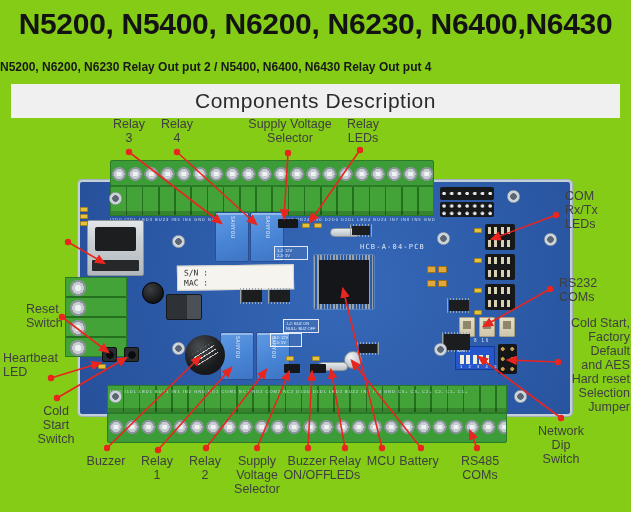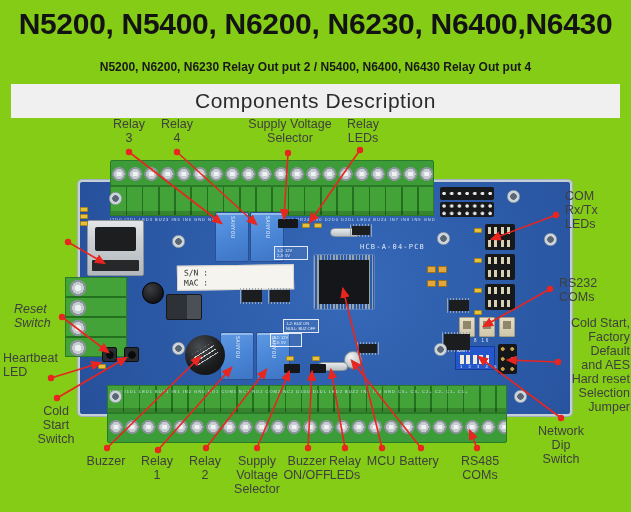--- a/index.html
+++ b/index.html
@@ -1,20 +1,20 @@
 <!DOCTYPE html>
 <html><head>
 <meta charset="utf-8">
 <style>
   html,body{margin:0;padding:0;background:#fff;}
   .stage{position:relative;width:631px;height:512px;background:#84cc16;overflow:hidden;
          font-family:"Liberation Sans",sans-serif;}
   .title{position:absolute;left:0;top:7px;width:100%;text-align:center;
          font-size:30px;font-weight:bold;color:#131313;letter-spacing:-.3px;}
-  .subtitle{position:absolute;left:0;top:60px;width:100%;text-align:center;
+  .subtitle{position:absolute;left:0;top:60px;width:100%;
          font-size:12px;font-weight:bold;color:#191919;}
   .banner{position:absolute;left:11px;top:84px;width:609px;height:34px;background:#f0f0f0;
          display:flex;align-items:center;justify-content:center;}
   .banner span{font-size:21px;color:#2b2b2b;letter-spacing:.5px;}
   .callout{position:absolute;font-size:12.5px;line-height:14px;color:#3f3f3f;
          white-space:pre-line;text-align:center;}
   .callout.la{text-align:left;}
   
   .board{position:absolute;left:78px;top:180px;width:490px;height:232px;border-radius:4px;
          background:radial-gradient(circle at 55% 45%, #3669b9 0%, #2c5ba8 55%, #27509a 100%);
@@ -309,21 +309,21 @@
   <div class="callout la" style="left:566px;top:316px;width:64px;text-align:right;">Cold Start,
 Factory
 Default
 and AES
 Hard reset
 Selection
 Jumper</div>
   <div class="callout" style="left:528px;top:424px;width:66px;">Network
 Dip
 Switch</div>
-  <div class="callout la" style="left:14px;top:302px;width:56px;font-style:italic;">Reset
+  <div class="callout la" style="left:26px;top:302px;width:56px;">Reset
 Switch</div>
   <div class="callout la" style="left:3px;top:351px;width:70px;">Heartbeat
 LED</div>
   <div class="callout" style="left:24px;top:404px;width:64px;">Cold
 Start
 Switch</div>
   <div class="callout" style="left:79px;top:454px;width:54px;">Buzzer</div>
   <div class="callout" style="left:133px;top:454px;width:48px;">Relay
 1</div>
   <div class="callout" style="left:181px;top:454px;width:48px;">Relay

